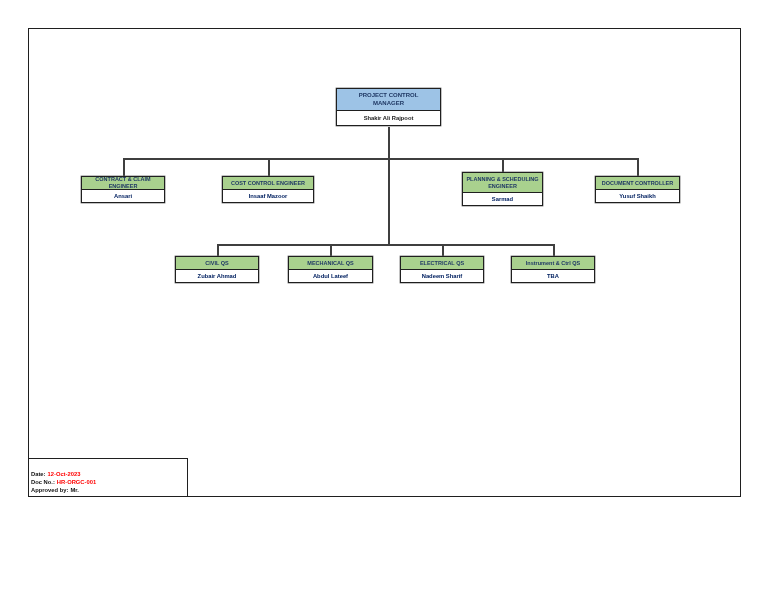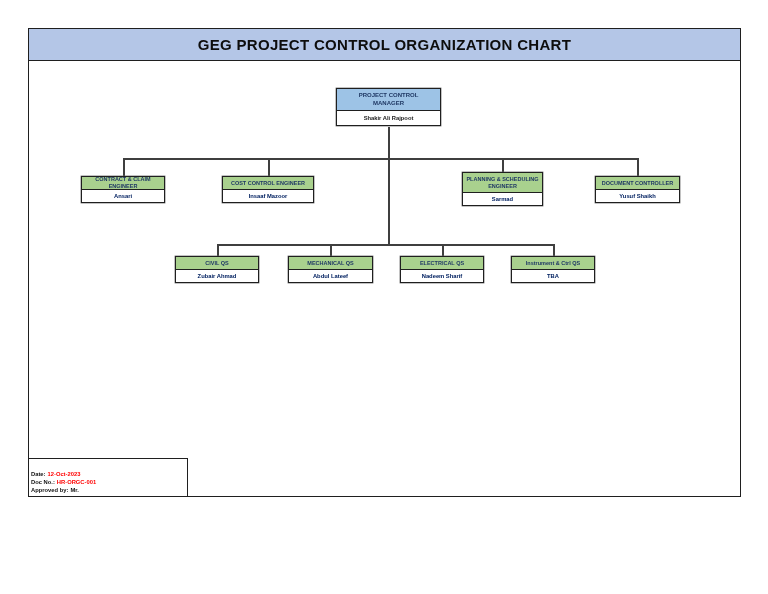--- a/index.html
+++ b/index.html
@@ -42,21 +42,20 @@
   .foot-line .lbl{margin-right:2px;}
   .foot-line .red{color:var(--accent-red);}
 </style>
 </head>
 <body>
 
 <div class="page">
 
   <div class="frame"></div>
 
-  <div class="title-bar">GEG PROJECT CONTROL ORGANIZATION CHART</div>
 
   <div class="line" style="left:388px;top:127px;width:1.5px;height:31px;"></div>
   <div class="line" style="left:123px;top:158px;width:515px;height:1.5px;"></div>
   <div class="line" style="left:123px;top:158px;width:1.5px;height:18px;"></div>
   <div class="line" style="left:268px;top:158px;width:1.5px;height:18px;"></div>
   <div class="line" style="left:502px;top:158px;width:1.5px;height:14px;"></div>
   <div class="line" style="left:637px;top:158px;width:1.5px;height:18px;"></div>
   <div class="line" style="left:388px;top:158px;width:1.5px;height:86px;"></div>
   <div class="line" style="left:217px;top:244px;width:337px;height:1.5px;"></div>
   <div class="line" style="left:217px;top:244px;width:1.5px;height:12px;"></div>

